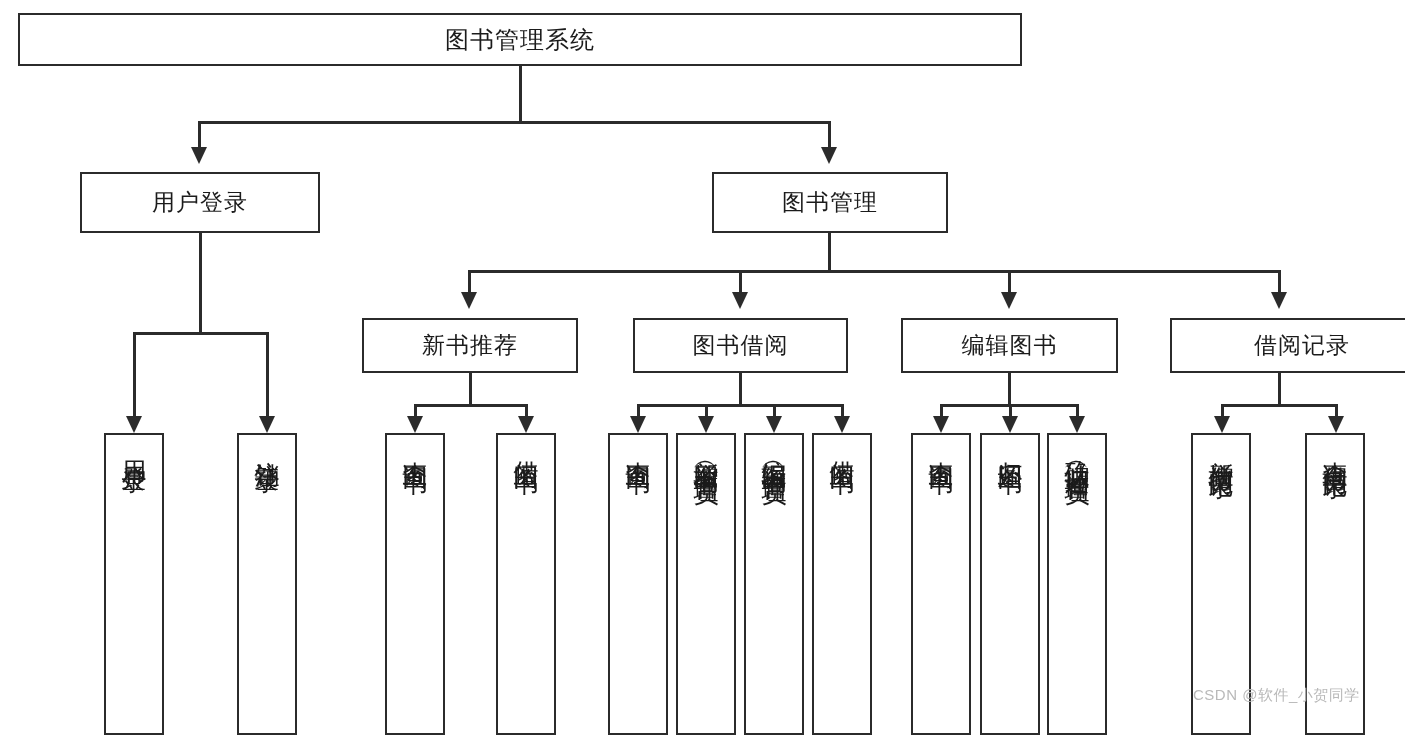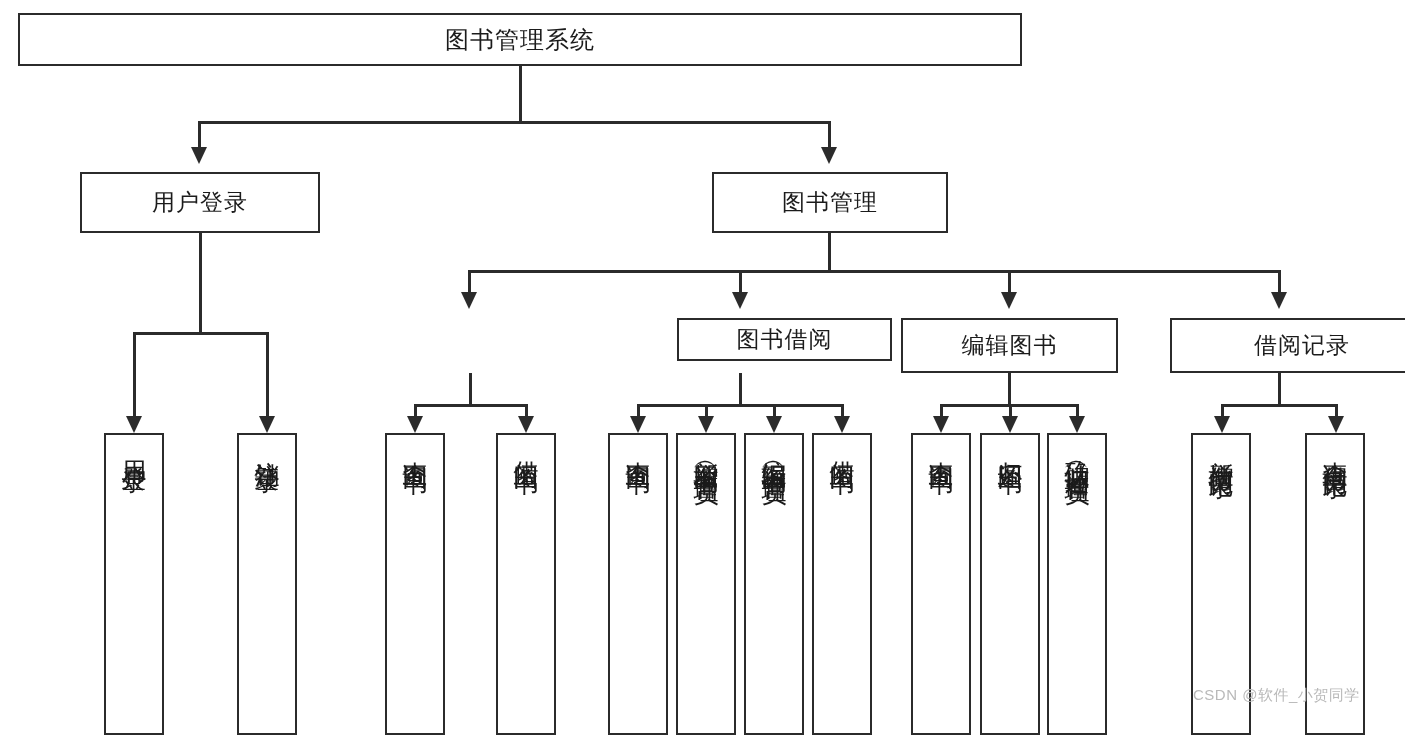--- a/index.html
+++ b/index.html
@@ -119,21 +119,24 @@
 
   <div class="vline" style="left:739px; top:270px; width:2.5px; height:22px;"></div>
   <div class="arrow" style="left:732px; top:292px;"></div>
 
   <div class="vline" style="left:1008px; top:270px; width:2.5px; height:22px;"></div>
   <div class="arrow" style="left:1001px; top:292px;"></div>
 
   <div class="vline" style="left:1278px; top:270px; width:2.5px; height:22px;"></div>
   <div class="arrow" style="left:1271px; top:292px;"></div>
 
-  <div class="node horiz" style="left:633px; top:318px; width:215px; height:43px;margin-left:44px;">
+  <div class="node horiz" style="left:362px; top:318px; width:216px; height:55px;">
+    <span class="label">新书推荐</span>
+  </div>
+  <div class="node horiz" style="left:633px; top:318px; width:215px; height:55px;">
     <span class="label">图书借阅</span>
   </div>
   <div class="node horiz" style="left:901px; top:318px; width:217px; height:55px;">
     <span class="label">编辑图书</span>
   </div>
   <div class="node horiz" style="left:1170px; top:318px; width:264px; height:55px;">
     <span class="label">借阅记录</span>
   </div>
 
   <div class="vline" style="left:469px; top:373px; width:2.5px; height:32px;"></div>

